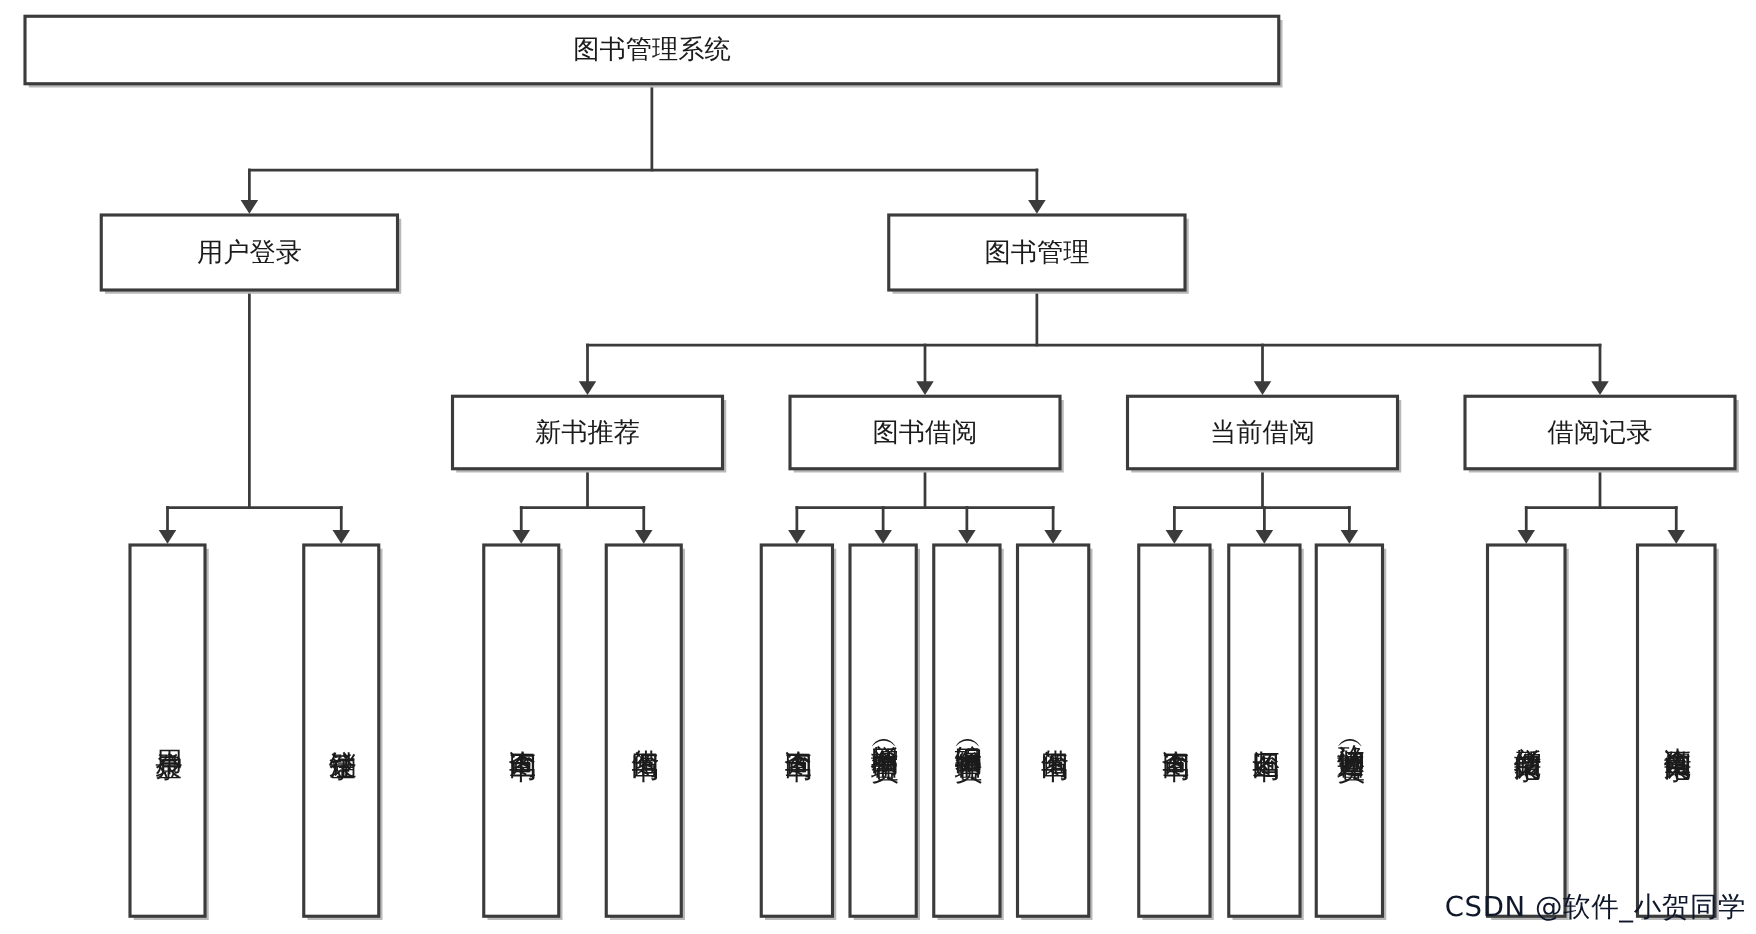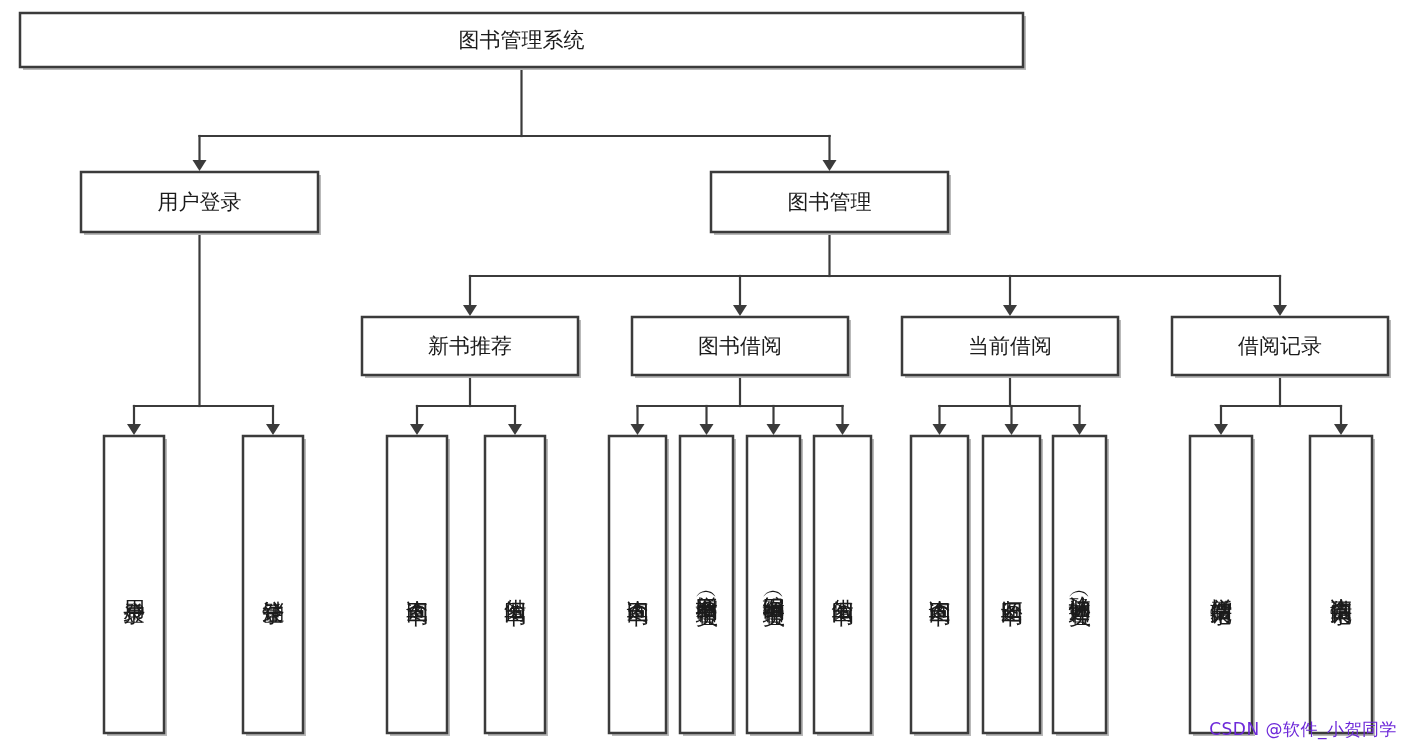--- a/index.html
+++ b/index.html
@@ -65,22 +65,22 @@
     align-items: center;
     justify-content: center;
     white-space: nowrap;
     pointer-events: none;
   }
   .watermark {
     position: absolute;
     right: 8px;
     bottom: 6px;
     font-family: "DejaVu Sans", "Liberation Sans", sans-serif;
-    font-size: 17px;
-    color: #6d28d9;
+    font-size: 22px;
+    color: #0f172a;
     white-space: nowrap;
     letter-spacing: 0.5px;
   }
 </style>
 </head>
 <body>
 
 <div id="diagram-root">
 
   <svg class="flow" viewBox="0 0 1405 747" xmlns="http://www.w3.org/2000/svg">

